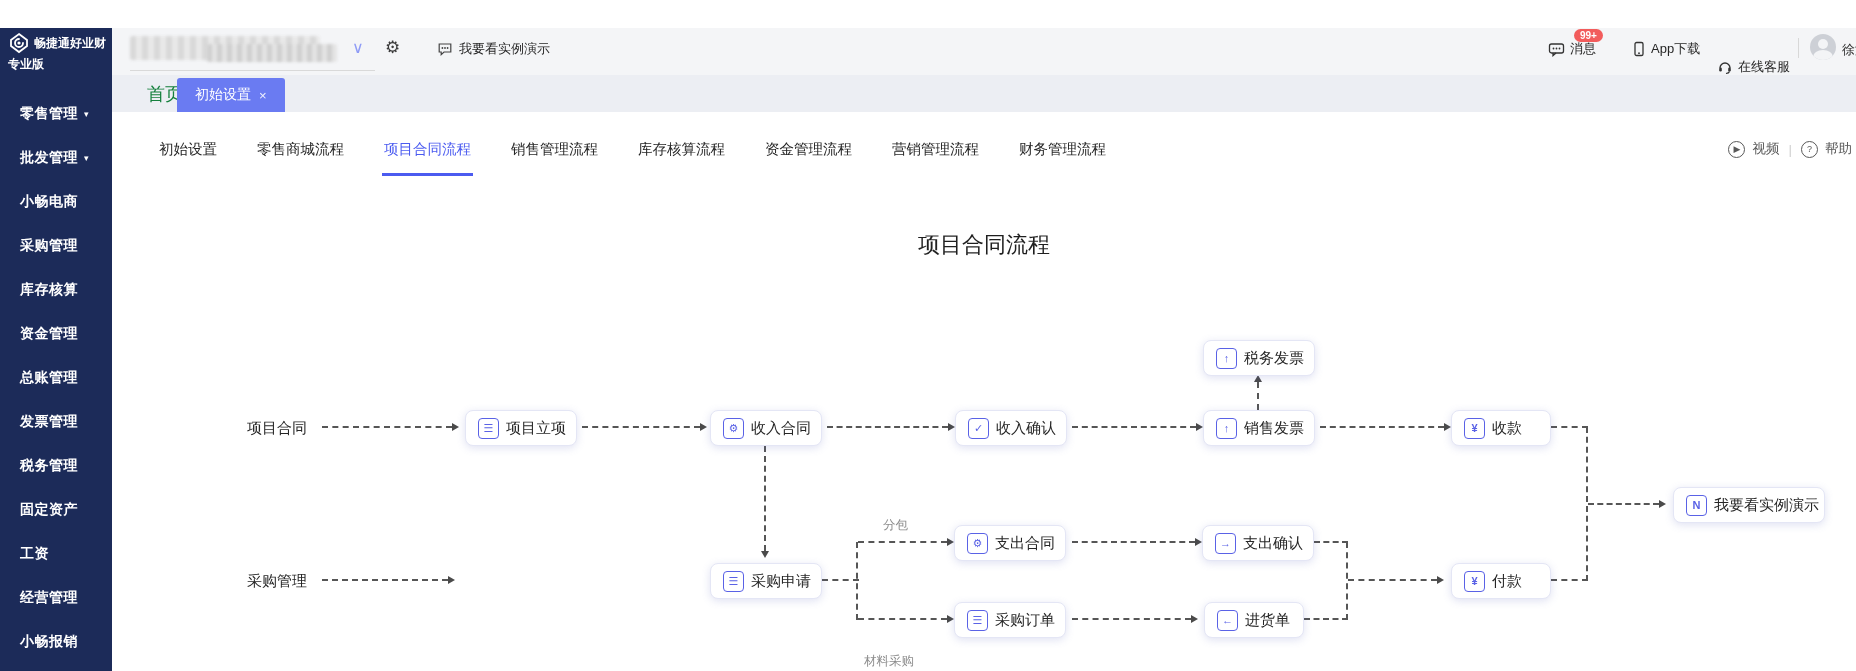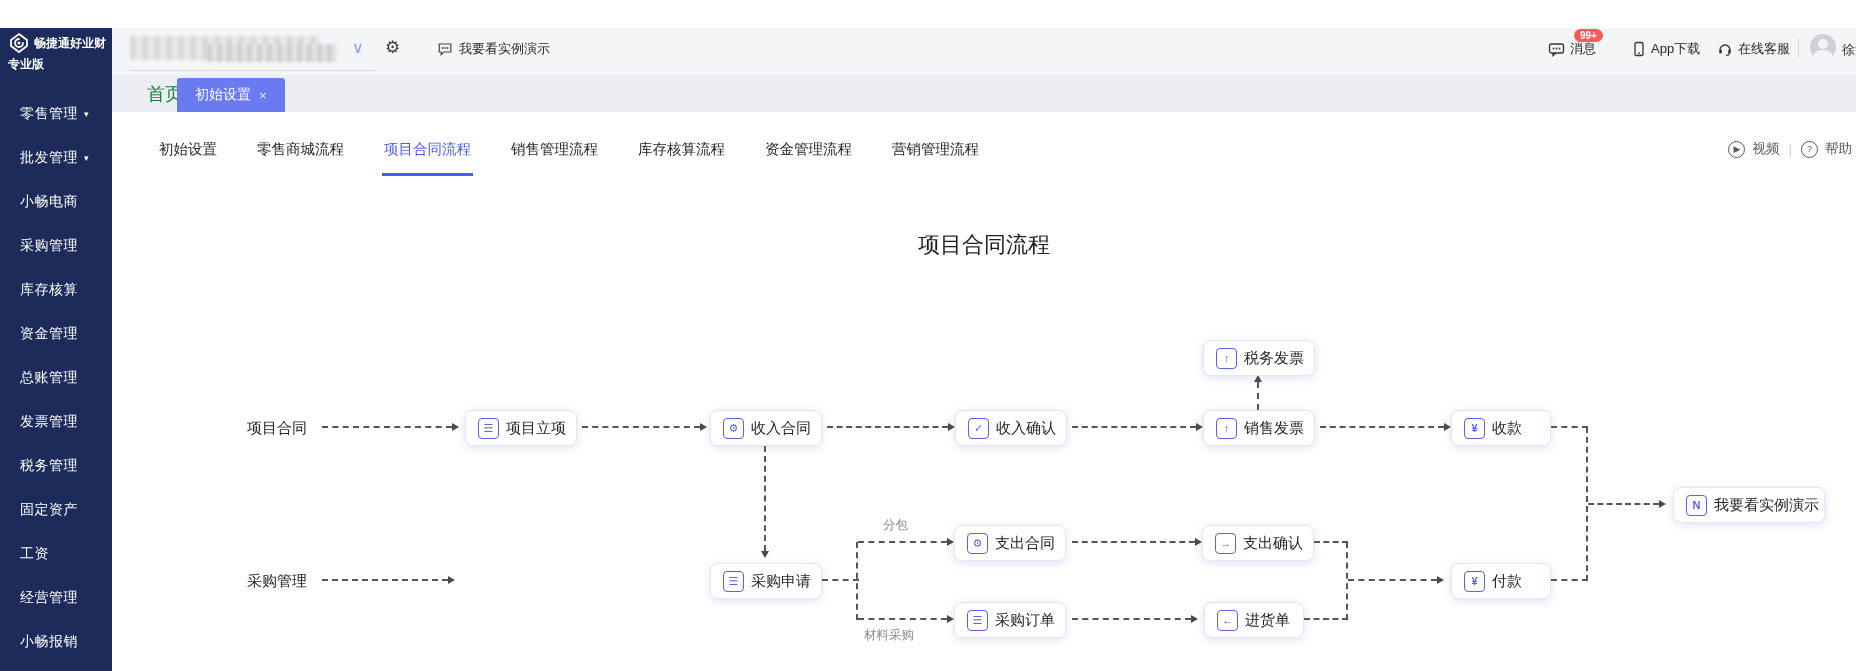--- a/index.html
+++ b/index.html
@@ -6,21 +6,21 @@
   #page{position:relative;width:1856px;height:671px;overflow:hidden;
         font-family:"Liberation Sans","DejaVu Sans",sans-serif;background:#fff;}
   
   #top-band{position:absolute;left:0;top:0;width:1856px;height:28px;background:#fff;}
   
   #sidebar{position:absolute;left:0;top:28px;width:112px;height:643px;background:#1c2b59;}
   #logo-row{position:absolute;left:8px;top:4px;display:flex;align-items:center;gap:4px;}
   #logo-mark svg{display:block;}
   #brand-name{color:#fff;font-size:12px;font-weight:bold;white-space:nowrap;}
   #brand-edition{position:absolute;left:8px;top:28px;color:#fff;font-size:12px;font-weight:bold;}
-  #side-menu{position:absolute;left:0;top:64px;width:100px;}
+  #side-menu{position:absolute;left:0;top:64px;width:100px;font-weight:bold;}
   .side-item{height:44px;display:flex;align-items:center;padding-left:20px;color:#fff;
              font-size:14px;letter-spacing:.5px;cursor:pointer;white-space:nowrap;}
   .side-item .caret{font-size:9px;margin-left:6px;color:#fff;}
   
   #header{position:absolute;left:112px;top:28px;width:1744px;height:47px;background:#f4f5f7;}
   #censor{position:absolute;left:18px;top:8px;width:190px;height:24px;border-radius:3px;
           background:repeating-linear-gradient(90deg,#d8d8d8 0 6px,#e9e9e9 6px 12px);
           filter:blur(1.5px);}
   #censor2{position:absolute;left:95px;top:16px;width:130px;height:18px;border-radius:3px;
           background:repeating-linear-gradient(90deg,#cfcfcf 0 5px,#e4e4e4 5px 10px);filter:blur(1.5px);}
@@ -28,21 +28,21 @@
   #hdr-chevron{position:absolute;left:240px;top:10px;color:#8f9cf6;font-size:16px;cursor:pointer;}
   #hdr-gear{position:absolute;left:273px;top:9px;color:#3c3c3c;font-size:17px;cursor:pointer;}
   #demo-link{position:absolute;left:325px;top:12px;display:flex;align-items:center;gap:6px;
              font-size:13px;color:#262626;cursor:pointer;}
   .hdr-right{position:absolute;top:12px;display:flex;align-items:center;gap:5px;font-size:13px;
              color:#262626;cursor:pointer;white-space:nowrap;}
   #msg-group{left:1436px;}
   #badge{position:absolute;left:1462px;top:1px;background:#f25c5c;color:#fff;font-size:10px;
          padding:1px 6px;border-radius:8px;font-weight:bold;}
   #app-group{left:1520px;}
-  #svc-group{left:1605px;}
+  #svc-group{left:1605px;margin-top:18px;}
   #hdr-divider{position:absolute;left:1686px;top:10px;width:1px;height:20px;background:#d8d8d8;}
   #avatar{position:absolute;left:1698px;top:6px;width:26px;height:26px;border-radius:50%;
           background:#cdd0d6;overflow:hidden;}
   #avatar:before{content:"";position:absolute;left:8px;top:5px;width:10px;height:10px;border-radius:50%;background:#f3f4f6;}
   #avatar:after{content:"";position:absolute;left:3px;top:16px;width:20px;height:14px;border-radius:50%;background:#f3f4f6;}
   #username{position:absolute;left:1730px;top:13px;font-size:13px;color:#262626;white-space:nowrap;}
   
   #tabstrip{position:absolute;left:112px;top:75px;width:1744px;height:37px;background:#eceef3;}
   #tab-home{position:absolute;left:15px;top:0;height:37px;display:flex;align-items:center;
             padding:0 20px;font-size:18px;color:#15803d;cursor:pointer;}
@@ -184,20 +184,21 @@
 
   <div id="subnav">
     <div id="subnav-tabs">
         <div class="subtab">初始设置</div>
         <div class="subtab">零售商城流程</div>
         <div class="subtab active">项目合同流程</div>
         <div class="subtab">销售管理流程</div>
         <div class="subtab">库存核算流程</div>
         <div class="subtab">资金管理流程</div>
         <div class="subtab">营销管理流程</div>
+        <div class="subtab">财务管理流程</div>
       </div>
     <div id="subnav-right">
       <span class="circle-ic">▶</span>
       <span>视频</span>
       <span class="subnav-sep">|</span>
       <span class="circle-ic">?</span>
       <span>帮助</span>
     </div>
   </div>
 
@@ -235,21 +236,21 @@
       <div class="arr r" style="left: 448px; top: 575.5px;"></div>
       <div class="arr r" style="left: 947px; top: 537.5px;"></div>
       <div class="arr r" style="left: 947px; top: 614.5px;"></div>
       <div class="arr r" style="left: 1195px; top: 537.5px;"></div>
       <div class="arr r" style="left: 1191px; top: 614.5px;"></div>
       <div class="arr r" style="left: 1437px; top: 575.5px;"></div>
       <div class="arr r" style="left: 1659px; top: 499.5px;"></div>
       <div class="lane-label" style="left: 247px; top: 428px;">项目合同</div>
       <div class="lane-label" style="left: 247px; top: 581px;">采购管理</div>
       <div class="branch-lbl" style="left: 883px; top: 517px;">分包</div>
-      <div class="branch-lbl" style="left: 864px; top: 627px;">材料采购</div>
+      <div class="branch-lbl" style="left: 864px; top: 653px;">材料采购</div>
       <div class="fnode" style="left: 465px; top: 410px; width: 112px;">
         <span class="nicon">☰</span>
         <span>项目立项</span>
       </div>
       <div class="fnode" style="left: 710px; top: 410px; width: 112px;">
         <span class="nicon">⚙</span>
         <span>收入合同</span>
       </div>
       <div class="fnode" style="left: 955px; top: 410px; width: 112px;">
         <span class="nicon">✓</span>

